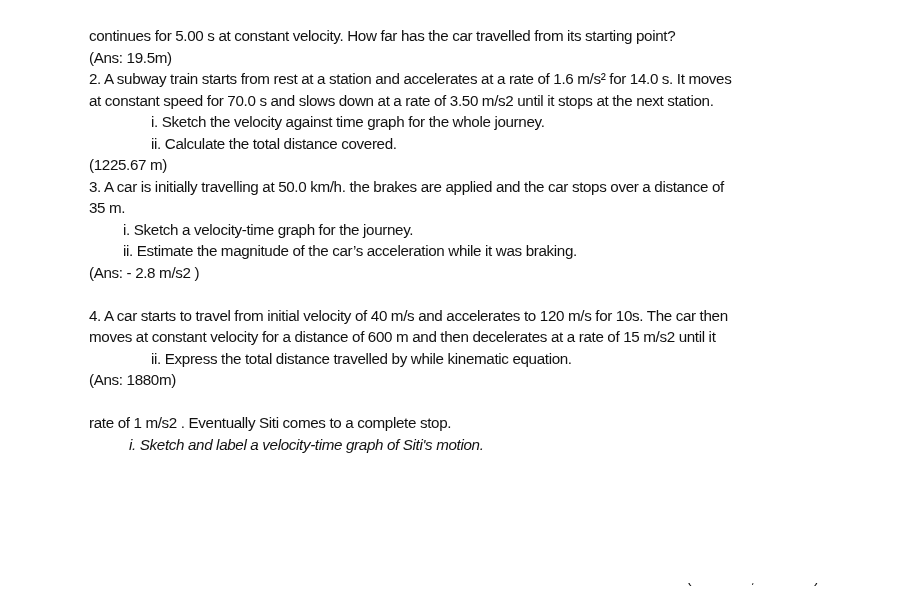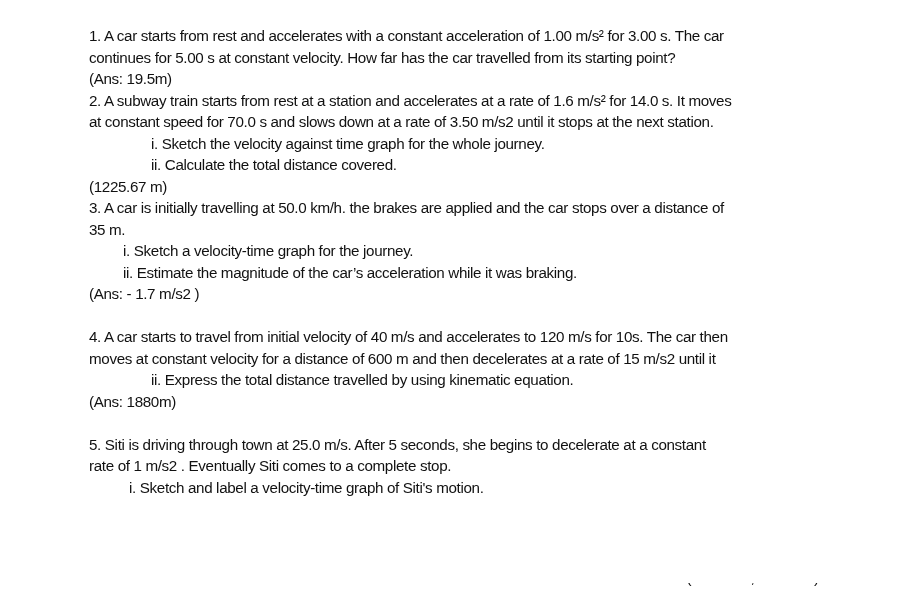--- a/index.html
+++ b/index.html
@@ -34,20 +34,21 @@
     }
     .sub {
       margin: 0;
       padding-left: 62px;
     }
     .sub.narrow {
       padding-left: 34px;
     }
     .sub.q5 {
       padding-left: 40px;
+      font-style: italic;
     }
     .spacer {
       height: 21.5px;
     }
     .cut {
       position: absolute;
       left: 0;
       right: 0;
       top: 583px;
       height: 7px;
@@ -61,54 +62,52 @@
       font-family: "Liberation Sans", "DejaVu Sans", sans-serif;
       color: #111;
     }
   </style>
 </head>
 <body>
 
 <div class="page">
 
   <div>
-    <p class="q">1. A car starts from rest and accelerates with a constant acceleration of 1.00 m/s² for 3.00 s. The car</p>
     <p class="q">continues for 5.00 s at constant velocity. How far has the car travelled from its starting point?</p>
     <p class="ans">(Ans: 19.5m)</p>
   </div>
 
   <div>
     <p class="q">2. A subway train starts from rest at a station and accelerates at a rate of 1.6 m/s² for 14.0 s. It moves</p>
     <p class="q">at constant speed for 70.0 s and slows down at a rate of 3.50 m/s2 until it stops at the next station.</p>
     <p class="sub">i. Sketch the velocity against time graph for the whole journey.</p>
     <p class="sub">ii. Calculate the total distance covered.</p>
     <p class="ans">(1225.67 m)</p>
   </div>
 
   <div>
     <p class="q">3. A car is initially travelling at 50.0 km/h. the brakes are applied and the car stops over a distance of</p>
     <p class="q">35 m.</p>
     <p class="sub narrow">i. Sketch a velocity-time graph for the journey.</p>
     <p class="sub narrow">ii. Estimate the magnitude of the car’s acceleration while it was braking.</p>
-    <p class="ans">(Ans: - 1.7 m/s2 )</p>
+    <p class="ans">(Ans: - 2.8 m/s2 )</p>
   </div>
 
   <div class="spacer"></div>
 
   <div>
     <p class="q">4. A car starts to travel from initial velocity of 40 m/s and accelerates to 120 m/s for 10s. The car then</p>
     <p class="q">moves at constant velocity for a distance of 600 m and then decelerates at a rate of 15 m/s2 until it</p>
-    <p class="sub">ii. Express the total distance travelled by using kinematic equation.</p>
+    <p class="sub">ii. Express the total distance travelled by while kinematic equation.</p>
     <p class="ans">(Ans: 1880m)</p>
   </div>
 
   <div class="spacer"></div>
 
   <div>
-    <p class="q">5. Siti is driving through town at 25.0 m/s. After 5 seconds, she begins to decelerate at a constant</p>
     <p class="q">rate of 1 m/s2 . Eventually Siti comes to a complete stop.</p>
     <p class="sub q5">i. Sketch and label a velocity-time graph of Siti's motion.</p>
   </div>
 </div>
 
 <div class="cut">
   <span class="ans">(Ans: 25s, 437.5 m)</span>
 </div>
 
 </body></html>

